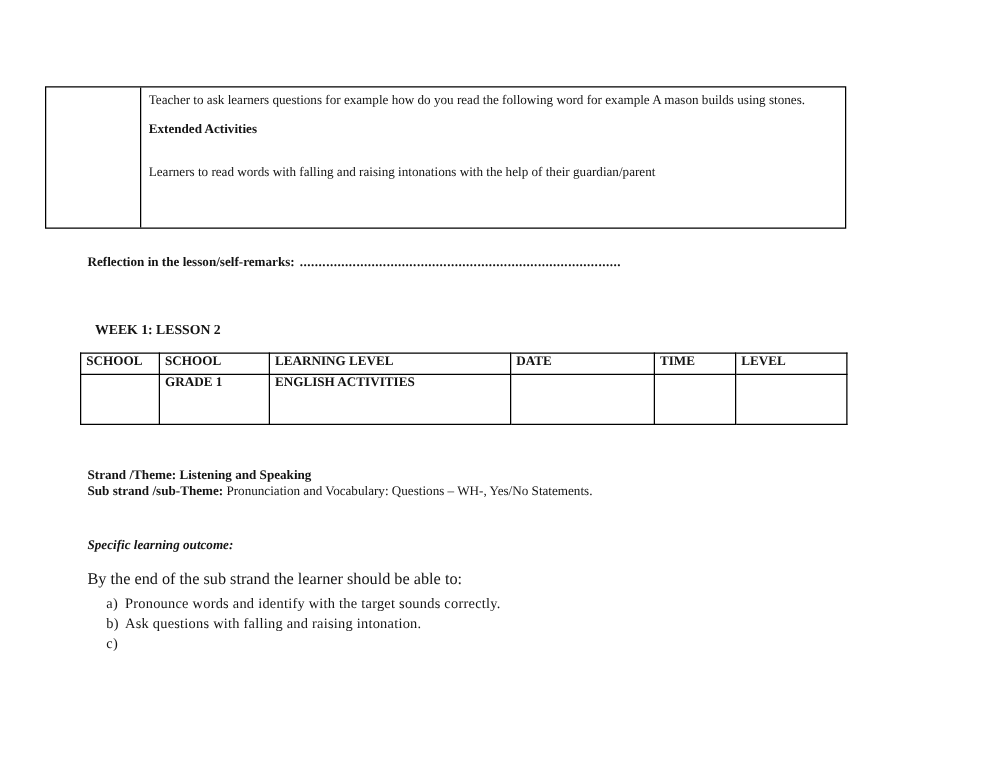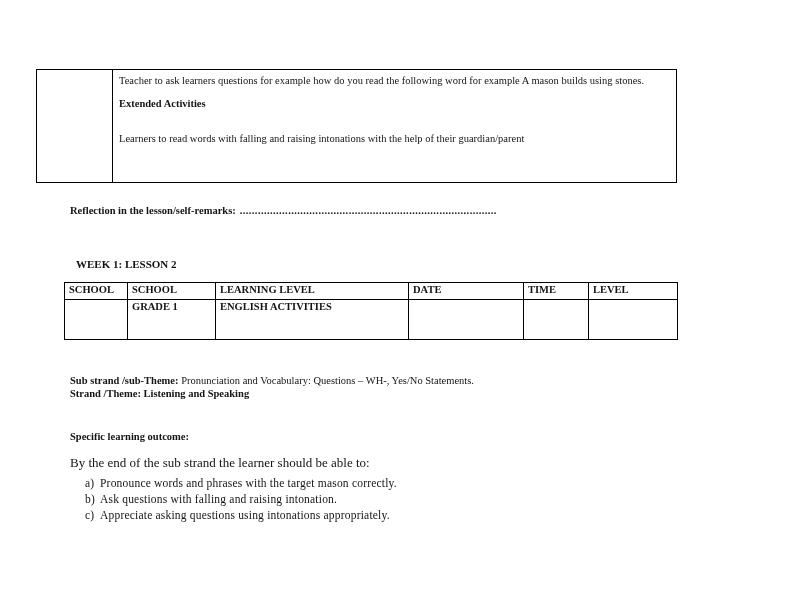--- a/index.html
+++ b/index.html
@@ -85,20 +85,21 @@
     line-height: 13px;
   }
   .strand-block .lbl { font-weight: bold; }
 
   
   .outcome-heading {
     position: absolute;
     left: 70px; top: 431px;
     font-size: 10.5px;
     font-weight: bold;
+    font-style: italic;
   }
   .outcome-intro {
     position: absolute;
     left: 70px; top: 455px;
     font-size: 13px;
   }
   .outcome-list {
     position: absolute;
     left: 70px; top: 477px;
     font-size: 11.5px;
@@ -152,40 +153,39 @@
         <td>ENGLISH ACTIVITIES</td>
         <td></td>
         <td></td>
         <td></td>
       </tr>
     </tbody>
   </table>
 
   <div class="strand-block">
     <div>
+      <span class="lbl">Strand /Theme:</span>
+      <span class="bold">Listening and Speaking</span>
+    </div>
+    <div>
       <span class="lbl">Sub strand /sub-Theme:</span>
       <span>Pronunciation and Vocabulary: Questions – WH-, Yes/No Statements.</span>
-    </div>
-    <div>
-      <span class="lbl">Strand /Theme:</span>
-      <span class="bold">Listening and Speaking</span>
     </div>
   </div>
 
   <div class="outcome-heading">Specific learning outcome:</div>
   <div class="outcome-intro">By the end of the sub strand the learner should be able to:</div>
 
   <div class="outcome-list">
     <div class="outcome-item">
       <span class="marker">a)</span>
-      <span>Pronounce words and phrases with the target mason correctly.</span>
+      <span>Pronounce words and identify with the target sounds correctly.</span>
     </div>
     <div class="outcome-item">
       <span class="marker">b)</span>
       <span>Ask questions with falling and raising intonation.</span>
     </div>
     <div class="outcome-item">
       <span class="marker">c)</span>
-      <span>Appreciate asking questions using intonations appropriately.</span>
     </div>
   </div>
 
 </div>
 
 </body></html>

